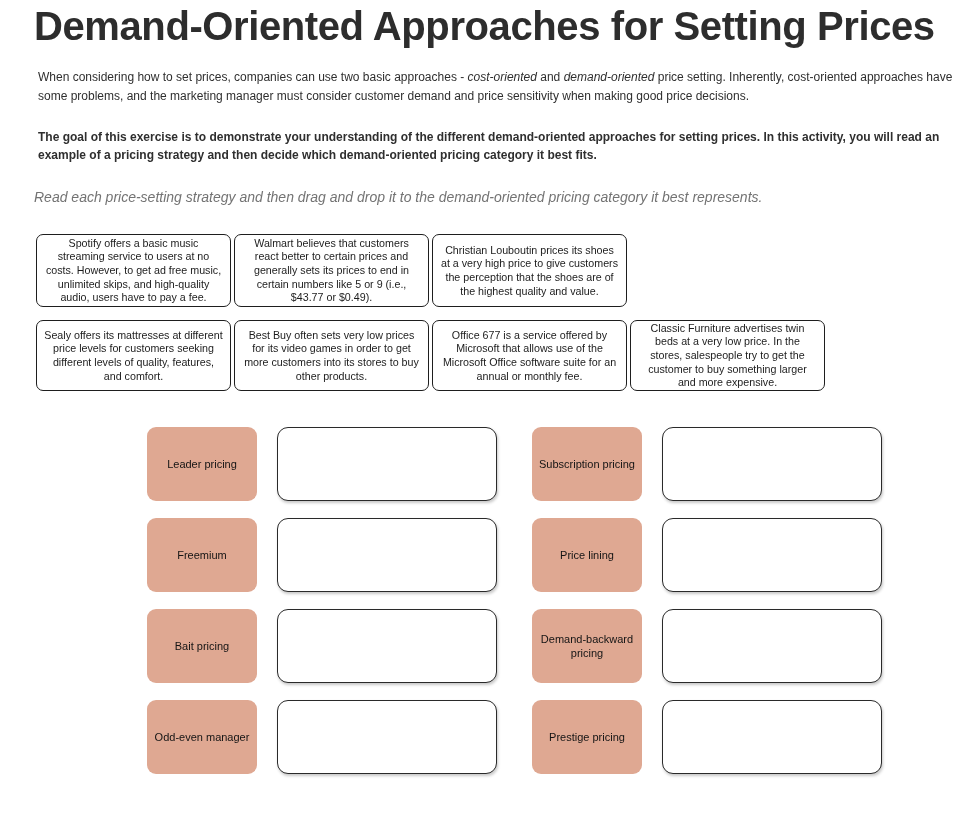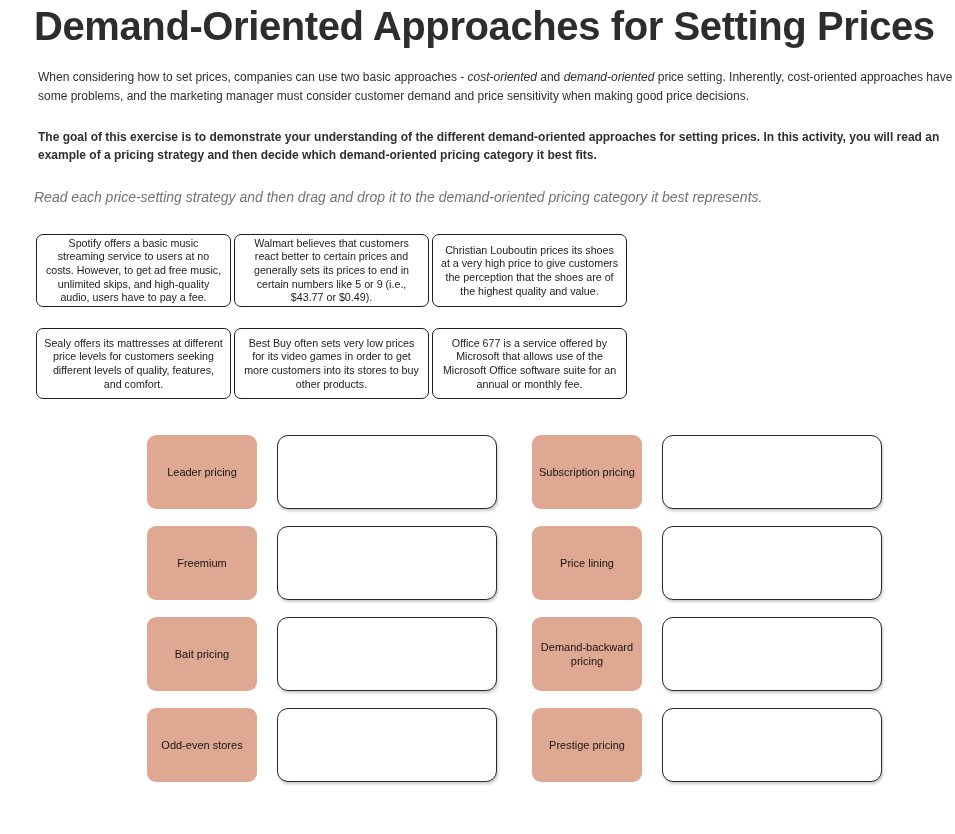--- a/index.html
+++ b/index.html
@@ -48,21 +48,21 @@
     margin: 0;
     margin-top: 22px;
   }
 
   
   .cards {
     margin-top: 26px;
     padding-left: 14px;
     display: flex;
     flex-wrap: wrap;
-    gap: 13px;
+    gap: 5px;
     width: 800px;
   }
   .card {
     width: 195px;
     box-sizing: border-box;
     border: 1px solid #1e1e1e;
     border-radius: 7px;
     background: #ffffff;
     padding: 6px 7px;
     display: flex;
@@ -162,20 +162,23 @@
     <div class="cards-row cards-row2">
       <div class="card">
           <span class="card-text">Sealy offers its mattresses at different price levels for customers seeking different levels of quality, features, and comfort.</span>
         </div>
       <div class="card">
           <span class="card-text">Best Buy often sets very low prices for its video games in order to get more customers into its stores to buy other products.</span>
         </div>
       <div class="card">
           <span class="card-text">Office 677 is a service offered by Microsoft that allows use of the Microsoft Office software suite for an annual or monthly fee.</span>
         </div>
+      <div class="card">
+          <span class="card-text">Classic Furniture advertises twin beds at a very low price. In the stores, salespeople try to get the customer to buy something larger and more expensive.</span>
+        </div>
     </div>
   </div>
 
   <div class="dropgrid">
 
     <div class="drop-row">
       <div class="cat-label">
           <span>Leader pricing</span>
         </div>
       <div class="drop-zone"><span></span></div>
@@ -205,21 +208,21 @@
       <div class="drop-zone"><span></span></div>
       <div class="gap-mid"></div>
       <div class="cat-label">
           <span>Demand-backward pricing</span>
         </div>
       <div class="drop-zone"><span></span></div>
     </div>
 
     <div class="drop-row">
       <div class="cat-label">
-          <span>Odd-even stores</span>
+          <span>Odd-even manager</span>
         </div>
       <div class="drop-zone"><span></span></div>
       <div class="gap-mid"></div>
       <div class="cat-label">
           <span>Prestige pricing</span>
         </div>
       <div class="drop-zone"><span></span></div>
     </div>
 
   </div>

